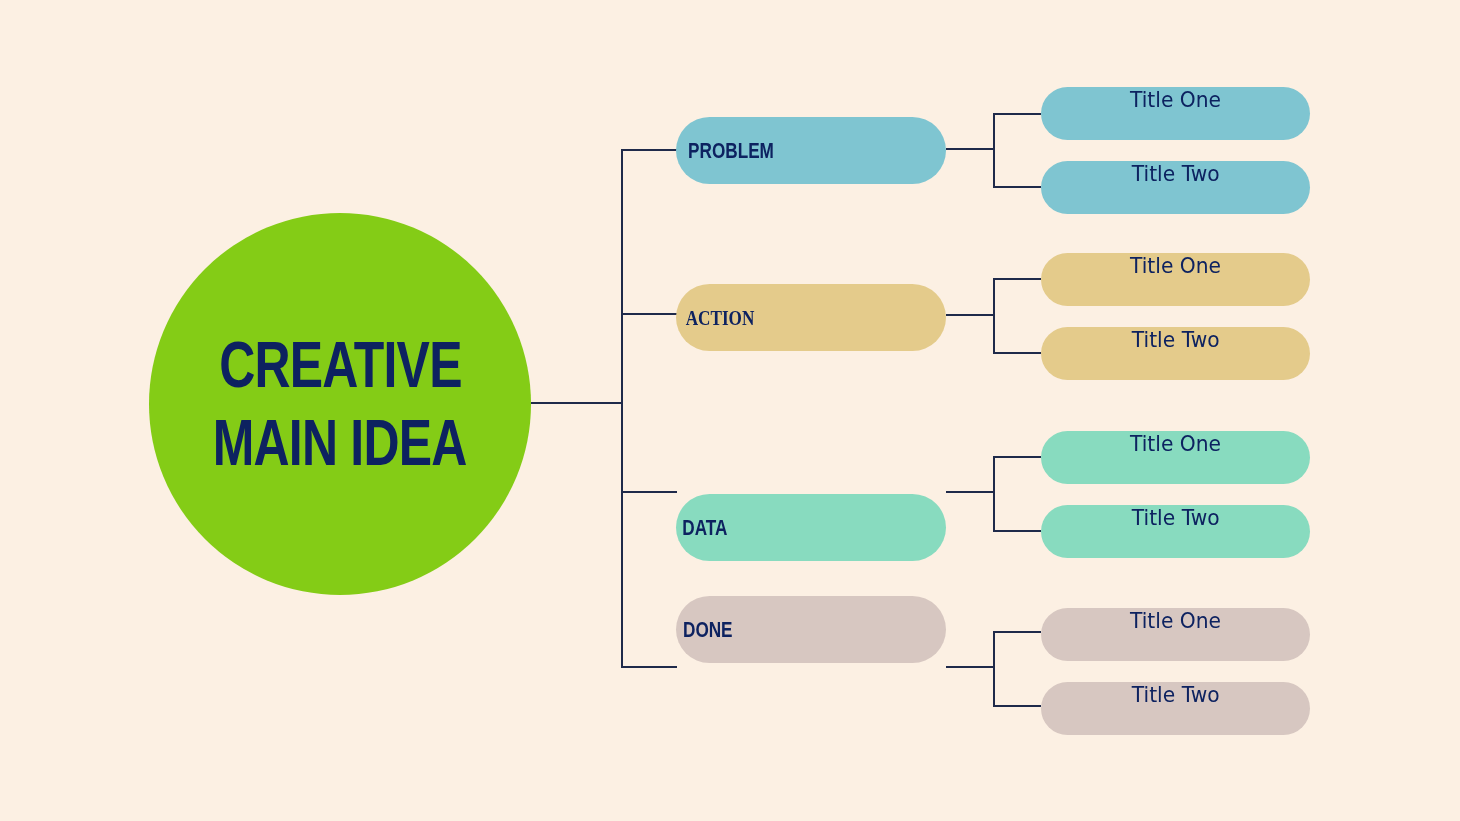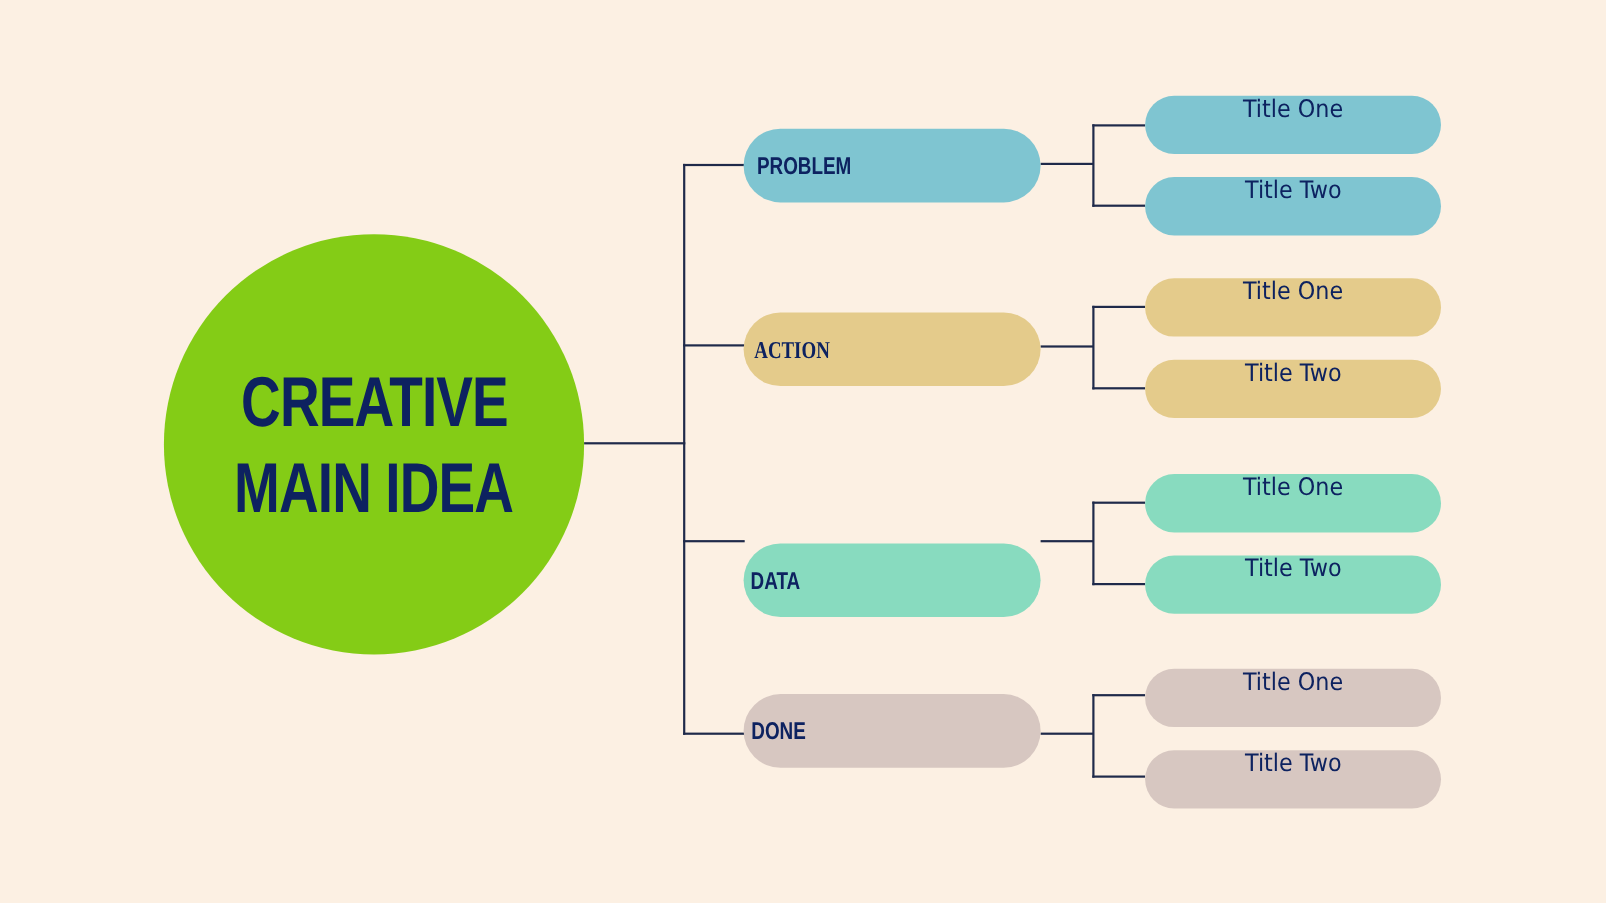--- a/index.html
+++ b/index.html
@@ -80,21 +80,21 @@
 
 <div class="branch c-problem" style="top:117px;">
   <span class="branch-label">PROBLEM</span>
 </div>
 <div class="branch c-action" style="top:284px;font-family:Liberation Serif, serif;">
   <span class="branch-label">ACTION</span>
 </div>
 <div class="branch c-data" style="top:459px;margin-top:35px;">
   <span class="branch-label">DATA</span>
 </div>
-<div class="branch c-done" style="top:631px;">
+<div class="branch c-done" style="top:596px;">
   <span class="branch-label">DONE</span>
 </div>
 
 <div class="leaf c-problem" style="top:87px;">
   <span class="leaf-label">Title One</span>
 </div>
 <div class="leaf c-problem" style="top:161px;">
   <span class="leaf-label">Title Two</span>
 </div>
 

